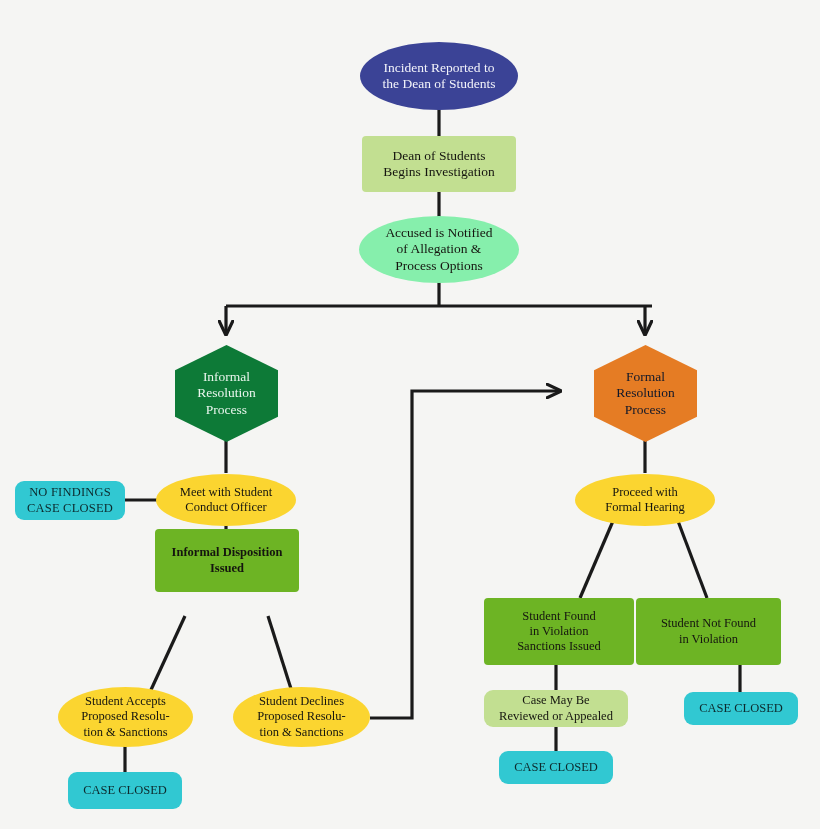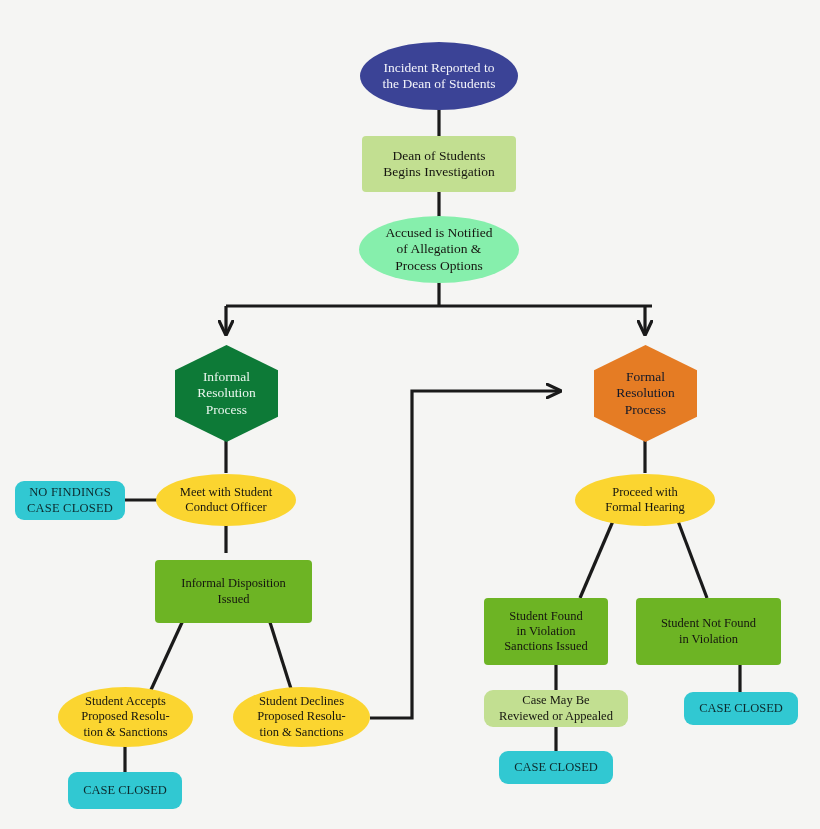--- a/index.html
+++ b/index.html
@@ -129,37 +129,37 @@
   <div class="node hexv n-formal" style="left:594px; top:345px; width:103px; height:97px;">Formal
 Resolution
 Process</div>
 
   <div class="node ellipse n-meet" style="left:156px; top:474px; width:140px; height:52px;">Meet with Student
 Conduct Officer</div>
 
   <div class="node pill n-nofind" style="left:15px; top:481px; width:110px; height:39px;">NO FINDINGS
 CASE CLOSED</div>
 
-  <div class="node rect n-infdisp" style="left:155px; top:560px; width:157px; height:63px;">Informal Disposition
+  <div class="node rect n-infdisp" style="left:155px; top:529px; width:144px; height:63px;font-weight:bold;">Informal Disposition
 Issued</div>
 
   <div class="node ellipse n-accepts" style="left:58px; top:687px; width:135px; height:60px;">Student Accepts
 Proposed Resolu-
 tion &amp; Sanctions</div>
 
   <div class="node ellipse n-declines" style="left:233px; top:687px; width:137px; height:60px;">Student Declines
 Proposed Resolu-
 tion &amp;  Sanctions</div>
 
   <div class="node pill n-closed1" style="left:68px; top:772px; width:114px; height:37px;">CASE CLOSED</div>
 
   <div class="node ellipse n-proceed" style="left:575px; top:474px; width:140px; height:52px;">Proceed with
 Formal Hearing</div>
 
-  <div class="node rect n-found" style="left:484px; top:598px; width:124px; height:67px;">Student Found
+  <div class="node rect n-found" style="left:484px; top:598px; width:150px; height:67px;">Student Found
 in Violation
 Sanctions Issued</div>
 
   <div class="node rect n-notfound" style="left:636px; top:598px; width:145px; height:67px;">Student Not Found
 in Violation</div>
 
   <div class="node pill n-review" style="left:484px; top:690px; width:144px; height:37px;">Case May Be
 Reviewed or Appealed</div>
 
   <div class="node pill n-closed2" style="left:499px; top:751px; width:114px; height:33px;">CASE CLOSED</div>

